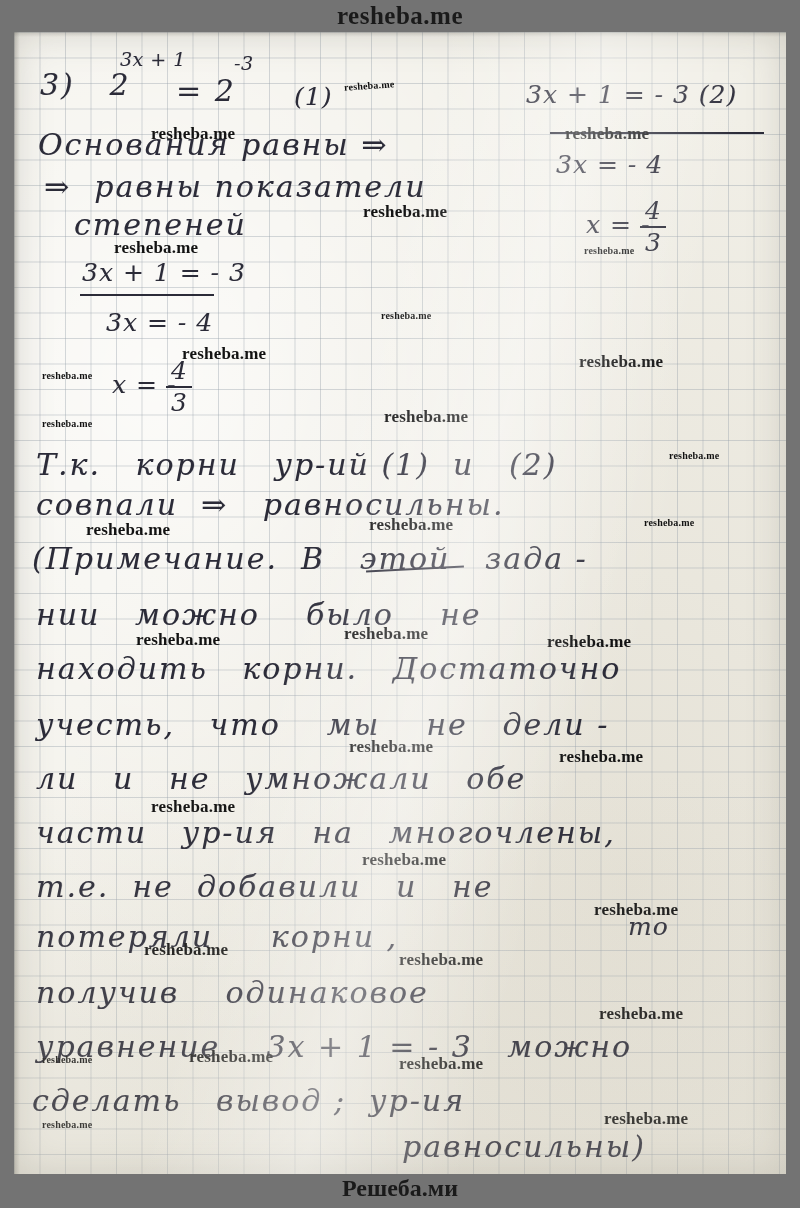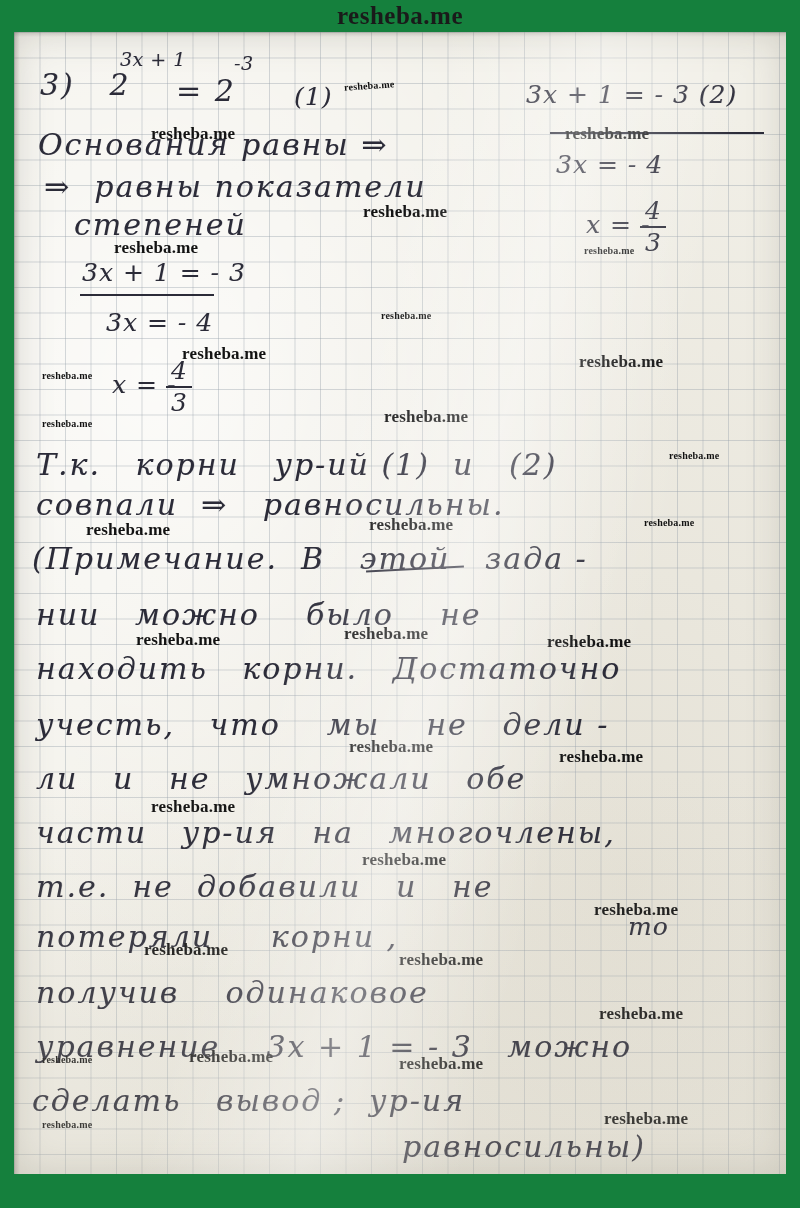--- a/index.html
+++ b/index.html
@@ -6,21 +6,21 @@
   html, body {
     margin: 0; padding: 0;
     width: 800px; height: 1208px;
     background: #ffffff;
     font-family: "Liberation Sans", sans-serif;
     overflow: hidden;
   }
   #page {
     position: relative;
     width: 800px; height: 1208px;
-    background: #15803d;
+    background: #737373;
   }
 
   
   .site-title {
     position: absolute;
     top: 2px; left: 0; width: 800px;
     text-align: center;
     font-family: "Liberation Serif", serif;
     font-size: 25px;
     font-weight: bold;
@@ -204,13 +204,14 @@
       <div class="wm big" style="left: 130px; top: 908px;">resheba.me</div>
       <div class="wm big" style="left: 385px; top: 918px;">resheba.me</div>
       <div class="wm big" style="left: 585px; top: 972px;">resheba.me</div>
       <div class="wm sml" style="left: 28px; top: 1022px;">resheba.me</div>
       <div class="wm big" style="left: 175px; top: 1015px;">resheba.me</div>
       <div class="wm big" style="left: 385px; top: 1022px;">resheba.me</div>
       <div class="wm big" style="left: 590px; top: 1077px;">resheba.me</div>
       <div class="wm sml" style="left: 28px; top: 1087px;">resheba.me</div>
     </div>
 
+  <div class="site-footer">Решеба.ми</div>
 </div>
 
 </body></html>

